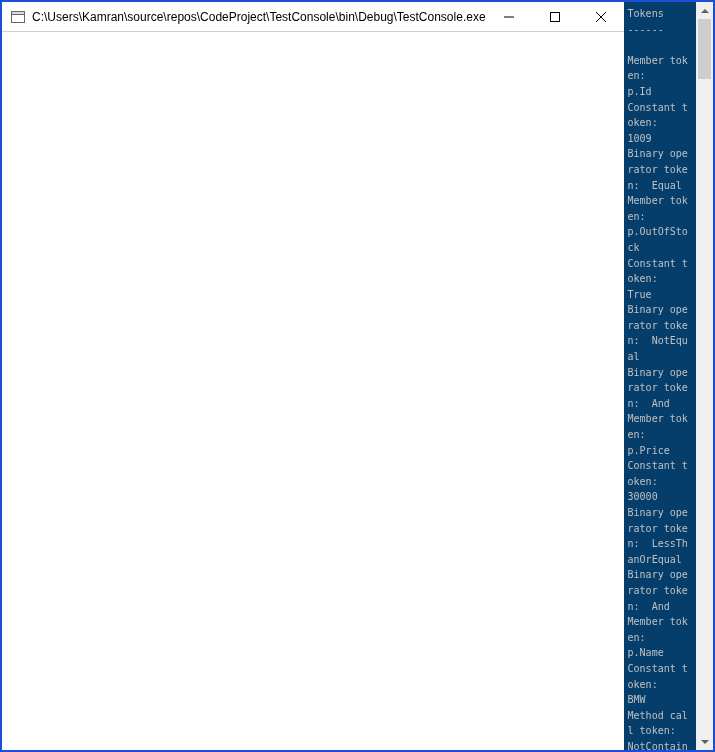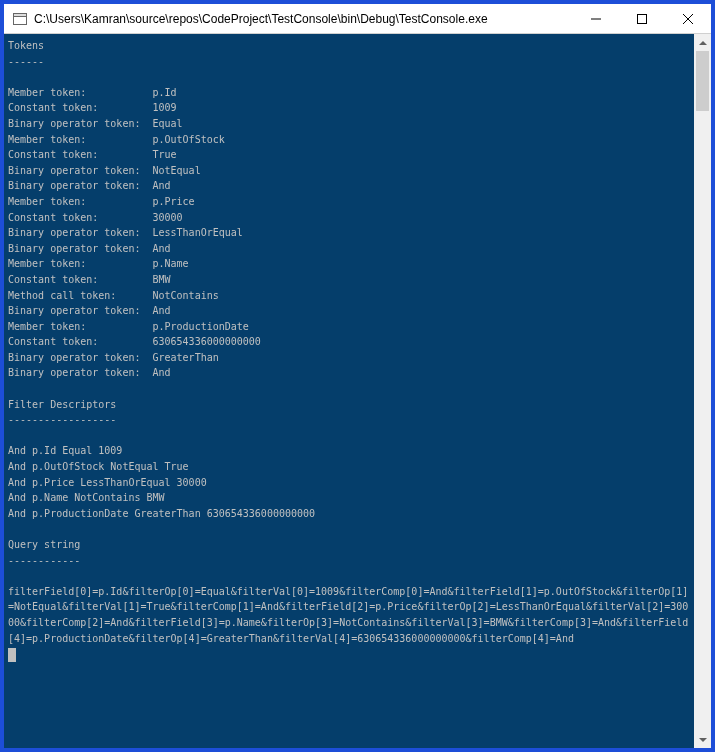--- a/index.html
+++ b/index.html
@@ -1,17 +1,17 @@
 <!DOCTYPE html>
 <html><head>
 <meta charset="utf-8">
 <style>
   * { margin: 0; padding: 0; box-sizing: border-box; }
   html, body { width: 715px; height: 752px; font-family: "Segoe UI", Tahoma, sans-serif; background: #fff; }
-  .window { width: 715px; height: 752px; border: 4px solid #1d4ed8; background: #fff; display: flex; flex-direction: column; }
+  .window { width: 715px; height: 752px; border: 2px solid #1d4ed8; background: #fff; display: flex; }
   .titlebar { height: 30px; background: #ffffff; display: flex; align-items: center; border-bottom: 1px solid #d0d0d0; }
   .titlebar-icon { width: 16px; height: 16px; margin: 0 6px 0 8px; display:inline-flex; align-items:center; justify-content:center; }
   .titlebar-title { flex: 1; font-size: 12px; color: #000; white-space: nowrap; overflow: hidden; text-overflow: clip; }
   .title-controls { display: flex; height: 100%; }
   .title-btn { width: 46px; height: 100%; display: flex; align-items: center; justify-content: center; font-size: 10px; color: #000; font-family: "Segoe UI Symbol", sans-serif; }
   .client { flex: 1; display: flex; background: #053e6b; }
   .console { flex: 1; padding: 4px 4px 4px 4px; font-family: Consolas, "Lucida Console", monospace; font-size: 10px; line-height: 15.6px; color: #c0c0c0; white-space: pre-wrap; word-break: break-all; overflow: hidden; }
   .scrollbar { width: 17px; background: #f0f0f0; display: flex; flex-direction: column; }
   .scroll-arrow { height: 17px; display: flex; align-items: center; justify-content: center; color: #606060; font-size: 9px; }
   .scroll-track { flex: 1; background: #f0f0f0; position: relative; }

